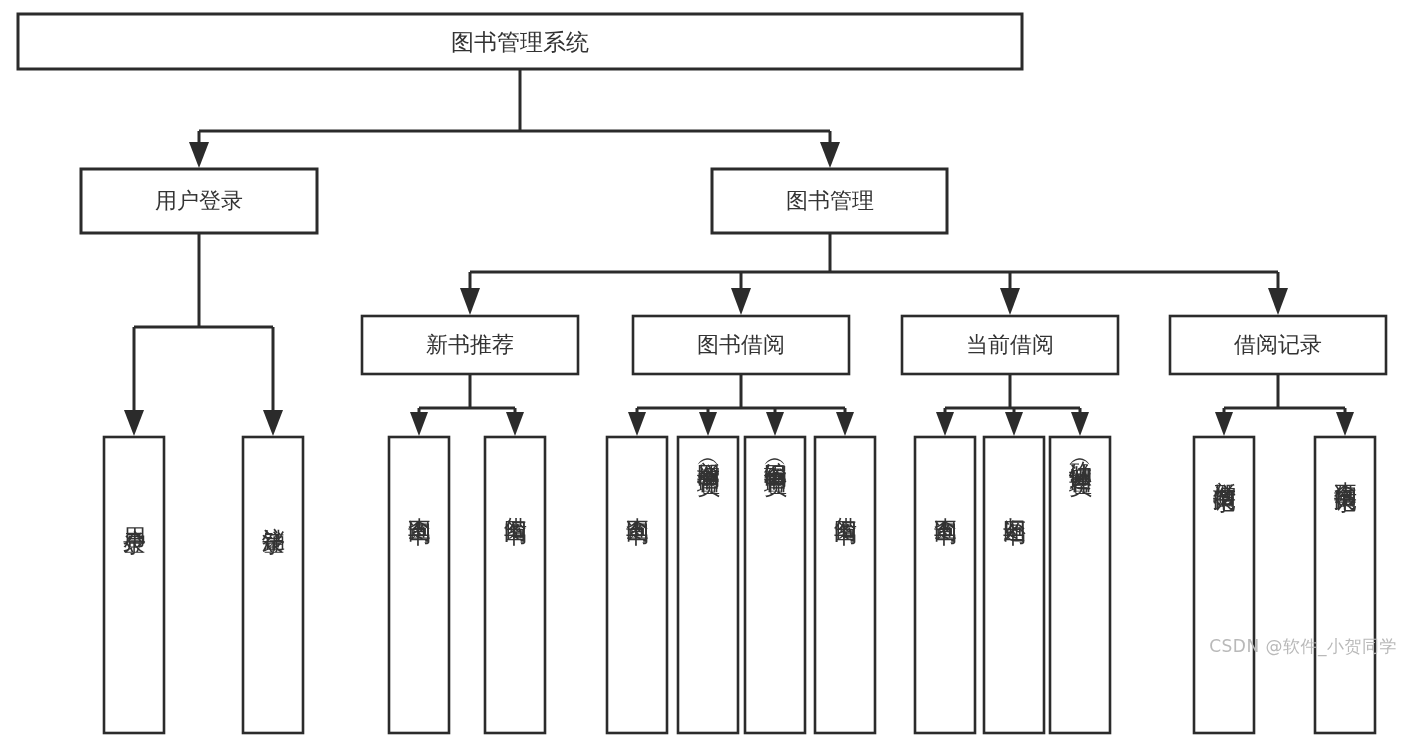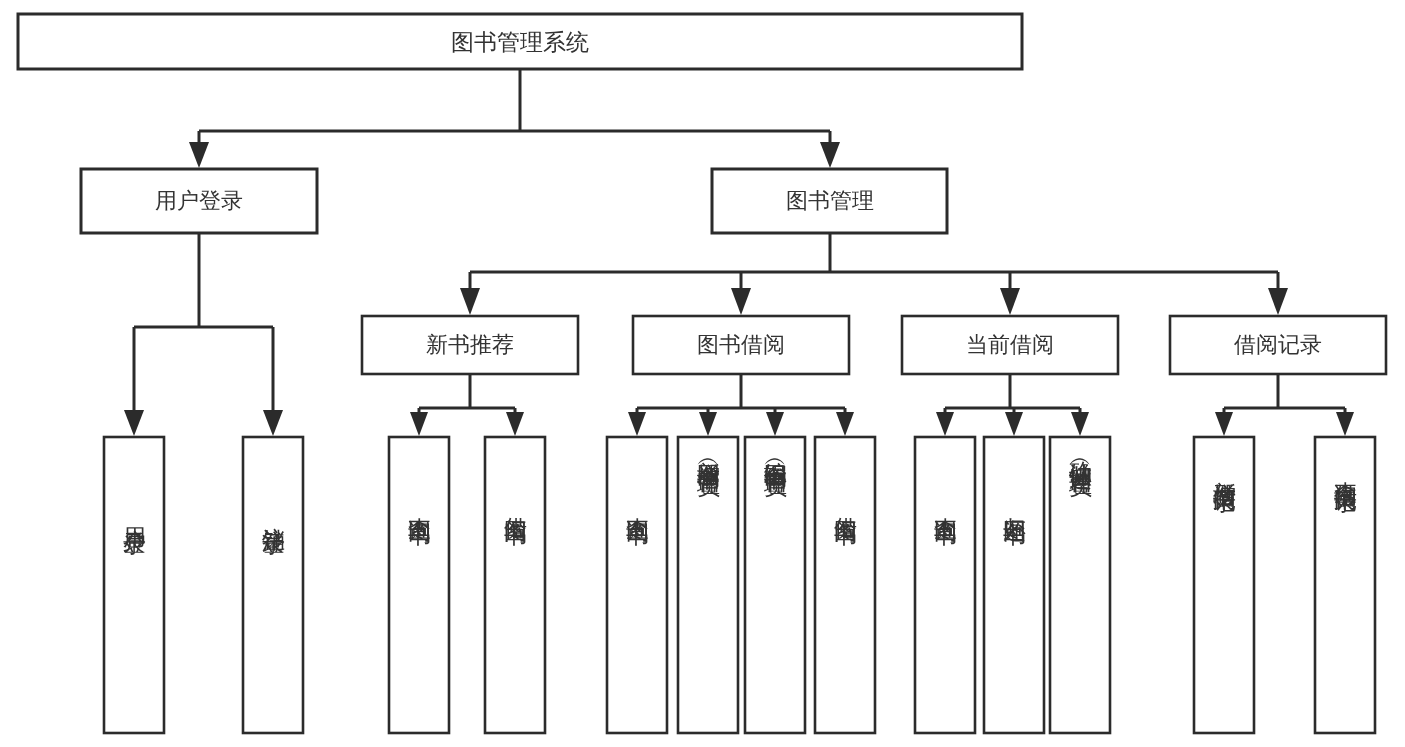--- a/index.html
+++ b/index.html
@@ -244,13 +244,14 @@
   <div class="leaf-label-wrap" style="left:1050px; top:437px; width:60px; height:296px;">
     <span class="leaf-label" style="margin-top:6px;">确认归还（管理员）</span>
   </div>
   <div class="leaf-label-wrap" style="left:1194px; top:437px; width:60px; height:296px;">
     <span class="leaf-label" style="margin-top:26px;">新增借阅记录</span>
   </div>
   <div class="leaf-label-wrap" style="left:1315px; top:437px; width:60px; height:296px;">
     <span class="leaf-label" style="margin-top:26px;">查询借阅记录</span>
   </div>
 
+  <div class="watermark">CSDN @软件_小贺同学</div>
 </div>
 
 </body></html>

